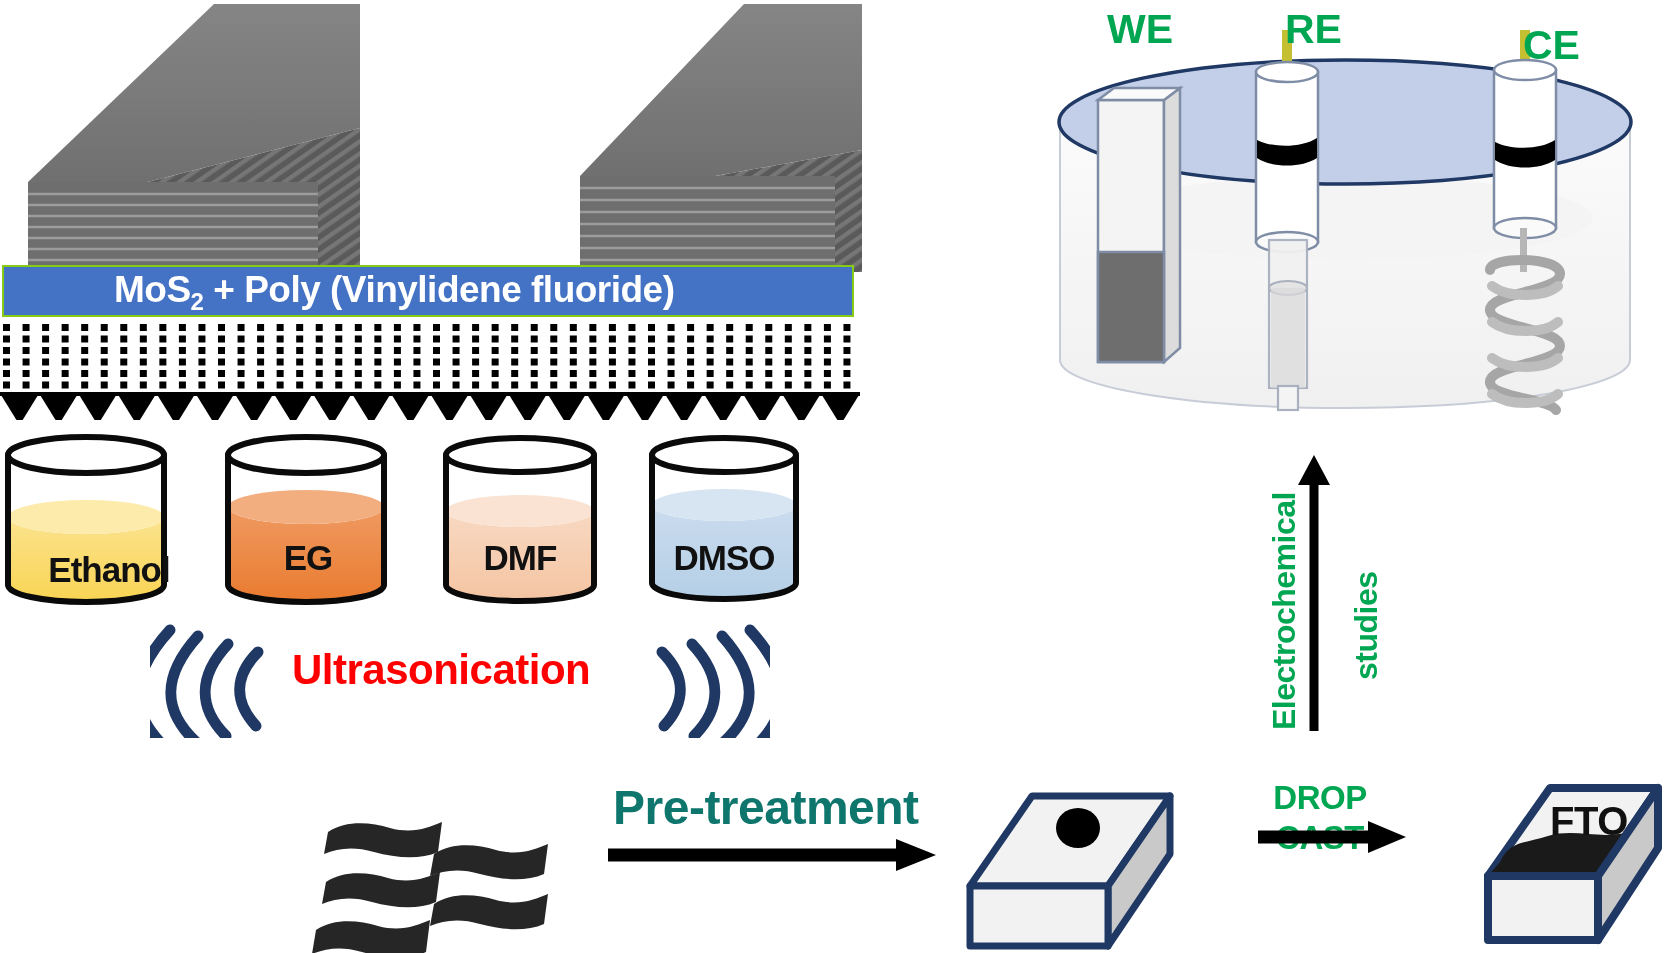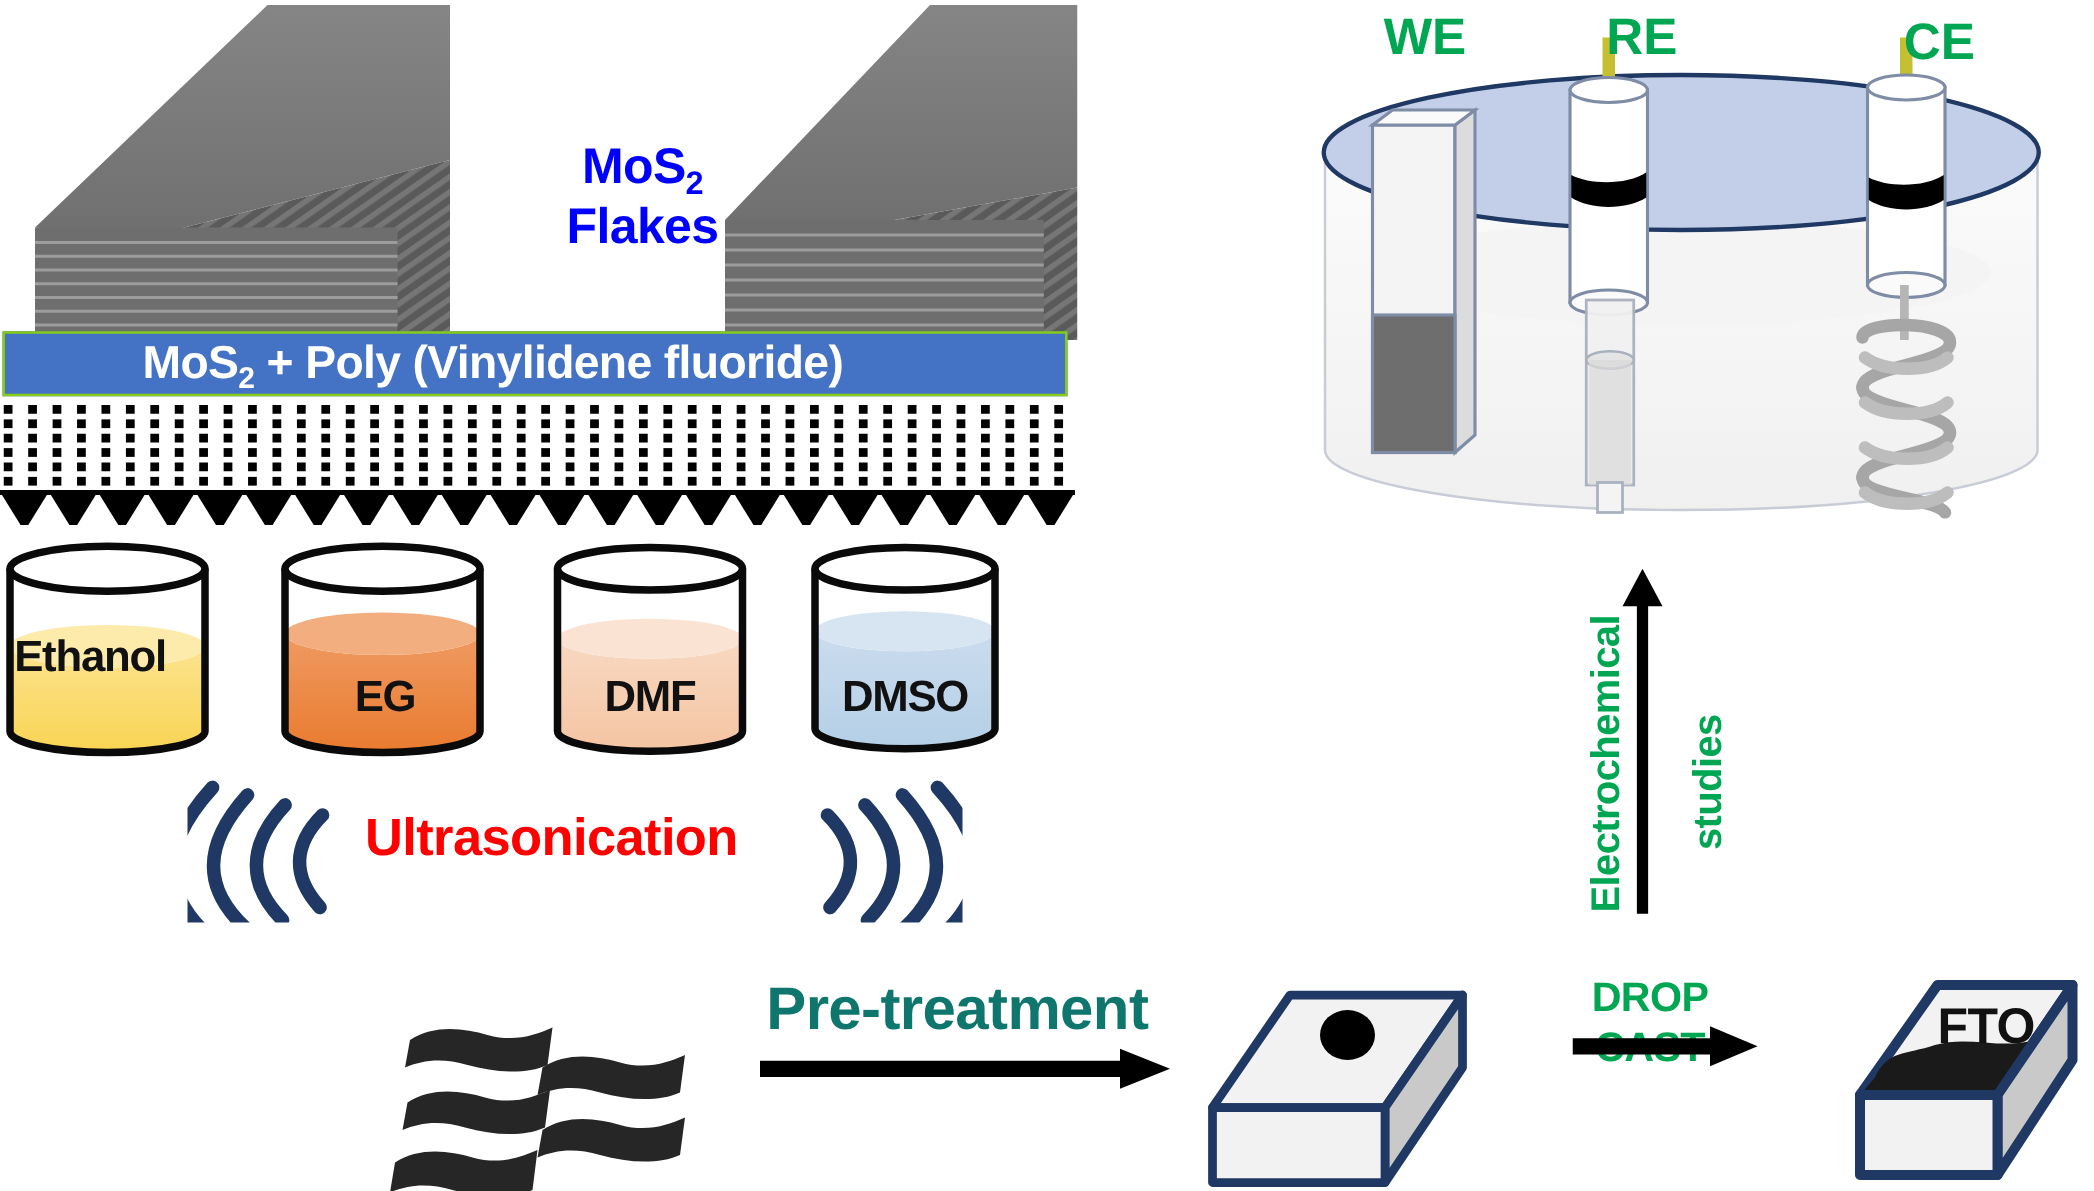--- a/index.html
+++ b/index.html
@@ -142,24 +142,20 @@
           <line x1="48" y1="212" x2="303" y2="212"></line>
           <line x1="48" y1="224" x2="303" y2="224"></line>
           <line x1="48" y1="236" x2="303" y2="236"></line>
           <line x1="48" y1="248" x2="303" y2="248"></line>
           <line x1="48" y1="260" x2="303" y2="260"></line>
         </g>
       </g>
     </svg>
   </div>
 
-  <div class="lbl lbl-mos2" style="left:424px; top:112px; width:180px;">
-    <span><span>MoS</span><sub>2</sub></span><br>
-    <span>Flakes</span>
-  </div>
 
   <div class="abs" style="left:2px; top:265px; width:852px; height:52px; background:#4472C4; border:2px solid #84cc16; box-sizing:border-box;">
     <div class="lbl lbl-bar" style="left:110px; top:4px;"><span>MoS</span><sub>2</sub><span> + Poly  (Vinylidene fluoride)</span></div>
   </div>
 
   <div class="abs" style="left:0px; top:320px;">
     <svg width="860" height="100" viewBox="0 0 860 100">
       <g fill="#000000">
         
       </g>
@@ -505,21 +501,21 @@
       <g>
         <path d="M652,30 L652,158 A72,16 0 0 0 796,158 L796,30 Z" fill="#ffffff"></path>
         <path d="M652,80 L652,158 A72,16 0 0 0 796,158 L796,80 A72,16 0 0 1 652,80 Z" fill="url(#gDMSO)"></path>
         <ellipse cx="724" cy="80" rx="72" ry="16" fill="#D7E5F2"></ellipse>
         <path d="M652,30 L652,158 A72,16 0 0 0 796,158 L796,30" fill="none" stroke="#0A0A0A" stroke-width="6"></path>
         <ellipse cx="724" cy="30" rx="72" ry="17" fill="none" stroke="#0A0A0A" stroke-width="6"></ellipse>
       </g>
     </svg>
   </div>
 
-  <div class="lbl lbl-solvent" style="left:6px; top:508px; width:132px;">Ethanol</div>
+  <div class="lbl lbl-solvent" style="left:6px; top:552px; width:132px;padding-left:37px;">Ethanol</div>
   <div class="lbl lbl-solvent" style="left:226px; top:540px; width:164px;">EG</div>
   <div class="lbl lbl-solvent" style="left:444px; top:540px; width:152px;text-align:center;">DMF</div>
   <div class="lbl lbl-solvent" style="left:650px; top:540px; width:148px;">DMSO</div>
 
   <div class="abs" style="left:150px; top:618px;">
     <svg width="620" height="120" viewBox="0 0 620 120">
       <g fill="none" stroke="#1F3864" stroke-width="11" stroke-linecap="round">
         <path d="M108,34 C84,58 84,84 106,108"></path>
         <path d="M78,26 C48,58 48,90 76,118"></path>
         <path d="M48,18 C12,58 12,92 46,124"></path>
@@ -652,21 +648,21 @@
           <path d="M472,292 C488,304 524,304 538,292"></path>
           <path d="M472,328 C488,340 524,340 538,328"></path>
           <path d="M472,364 C488,376 524,376 538,364"></path>
         </g>
       </g>
     </svg>
   </div>
 
   <div class="lbl lbl-electrode" style="left:1107px; top:8px;">WE</div>
   <div class="lbl lbl-electrode" style="left:1285px; top:8px;">RE</div>
-  <div class="lbl lbl-electrode" style="left:1523px; top:12px;text-align:center;">CE</div>
+  <div class="lbl lbl-electrode" style="left:1523px; top:24px;text-align:center;">CE</div>
 
   <div class="abs" style="left:1294px; top:455px;">
     <svg width="40" height="280" viewBox="0 0 40 280">
       <line x1="20" y1="276" x2="20" y2="22" stroke="#000000" stroke-width="9"></line>
       <polygon points="4,30 20,0 36,30" fill="#000000"></polygon>
     </svg>
   </div>
   <div class="lbl lbl-vert" style="left:1268px; top:730px; transform:rotate(-90deg);">Electrochemical</div>
   <div class="lbl lbl-vert" style="left:1350px; top:680px; transform:rotate(-90deg);">studies</div>
 

